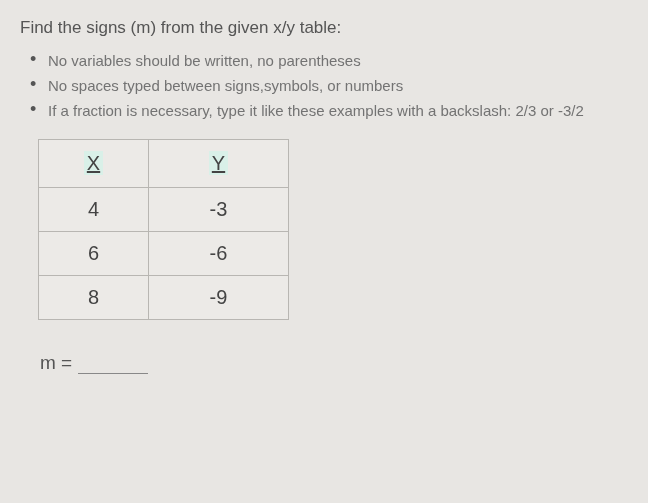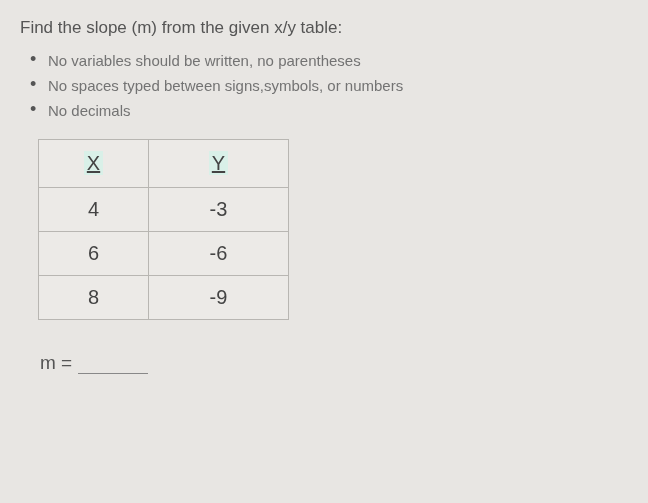--- a/index.html
+++ b/index.html
@@ -84,26 +84,26 @@
     .answer-blank {
       display: inline-block;
       width: 70px;
       border-bottom: 1.5px solid #888;
       height: 20px;
     }
   </style>
 </head>
 <body>
 
-<div class="question-title">Find the slope (m) from the given x/y table:</div>
+<div class="question-title">Find the signs (m) from the given x/y table:</div>
 
 <ul class="instructions">
   <li>No variables should be written, no parentheses</li>
   <li>No spaces typed between signs,symbols, or numbers</li>
-  <li>No decimals</li>
+  <li>If a fraction is necessary, type it like these examples with a backslash: 2/3 or -3/2</li>
 </ul>
 
 <table class="xy-table">
   <tbody>
       <tr>
     <th class="col-x"><span class="header-text">X</span></th>
     <th class="col-y"><span class="header-text">Y</span></th>
   </tr>
   <tr>
     <td class="col-x">4</td>

